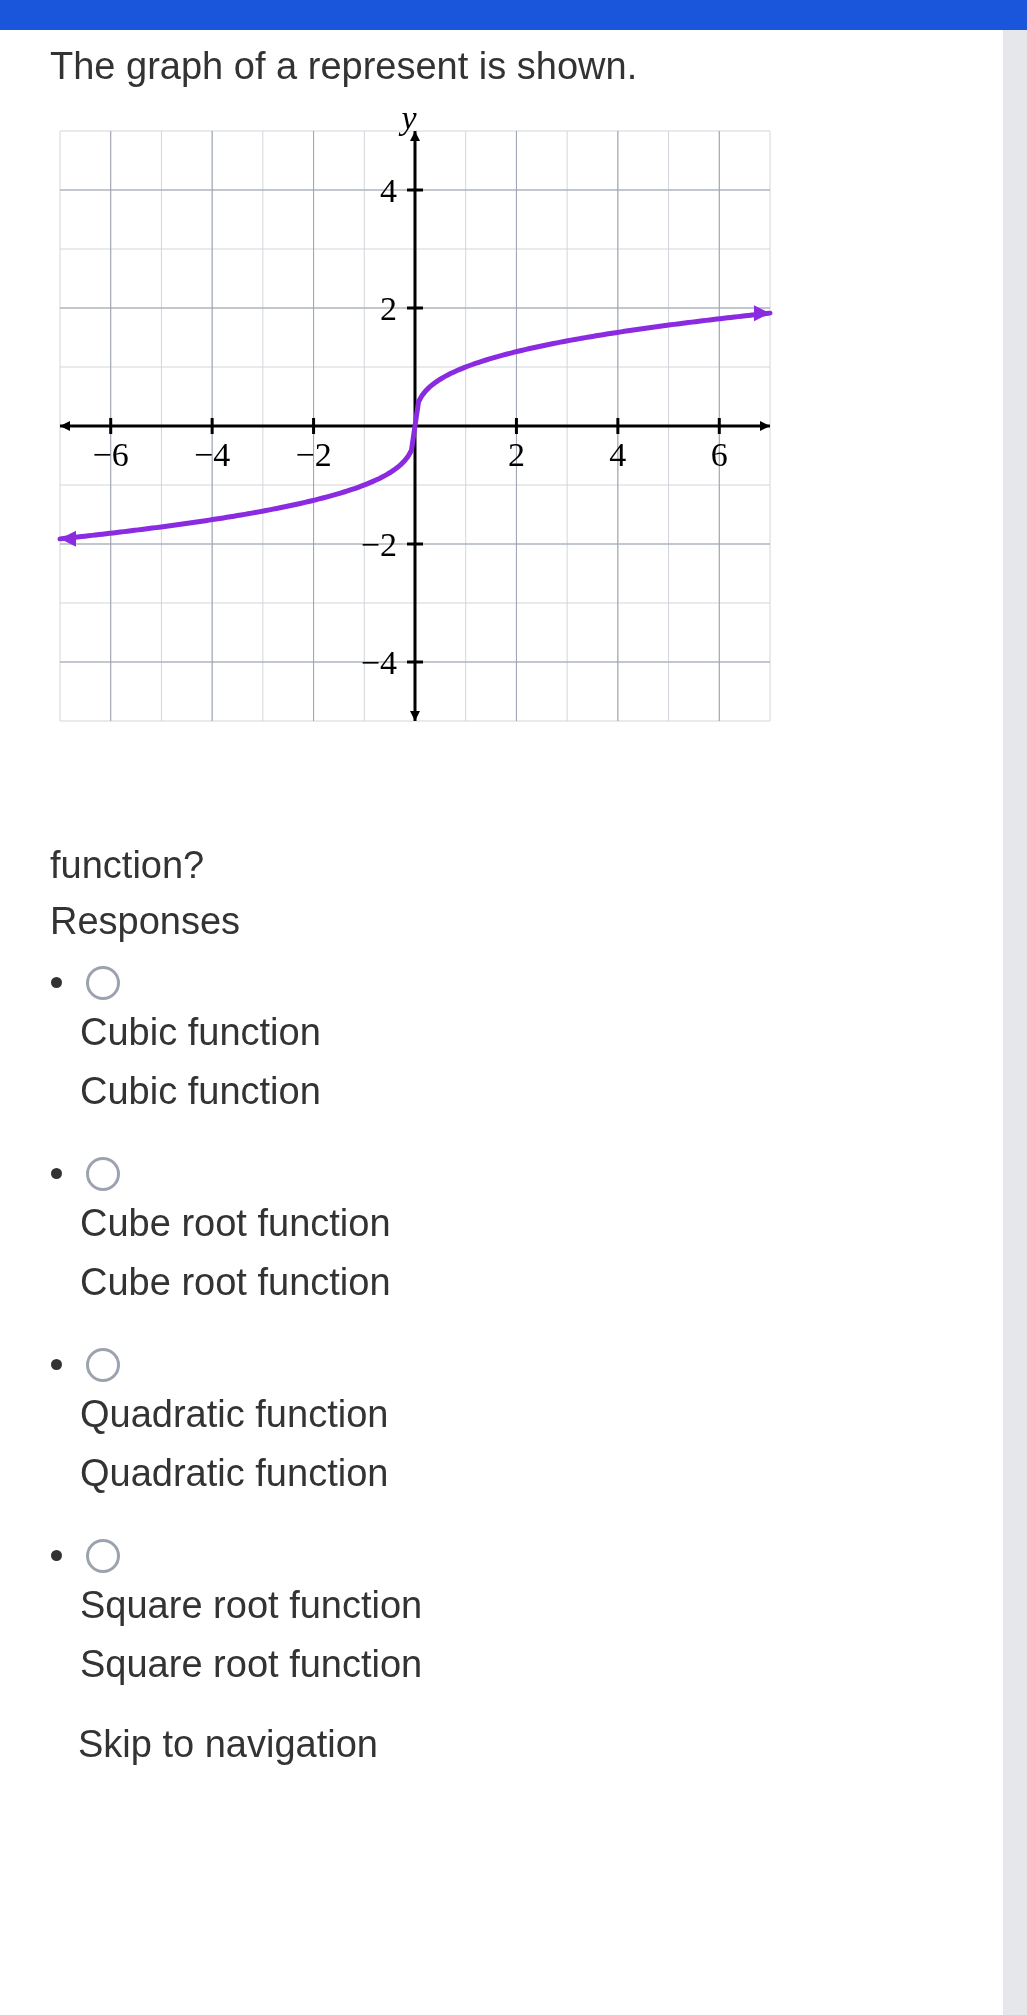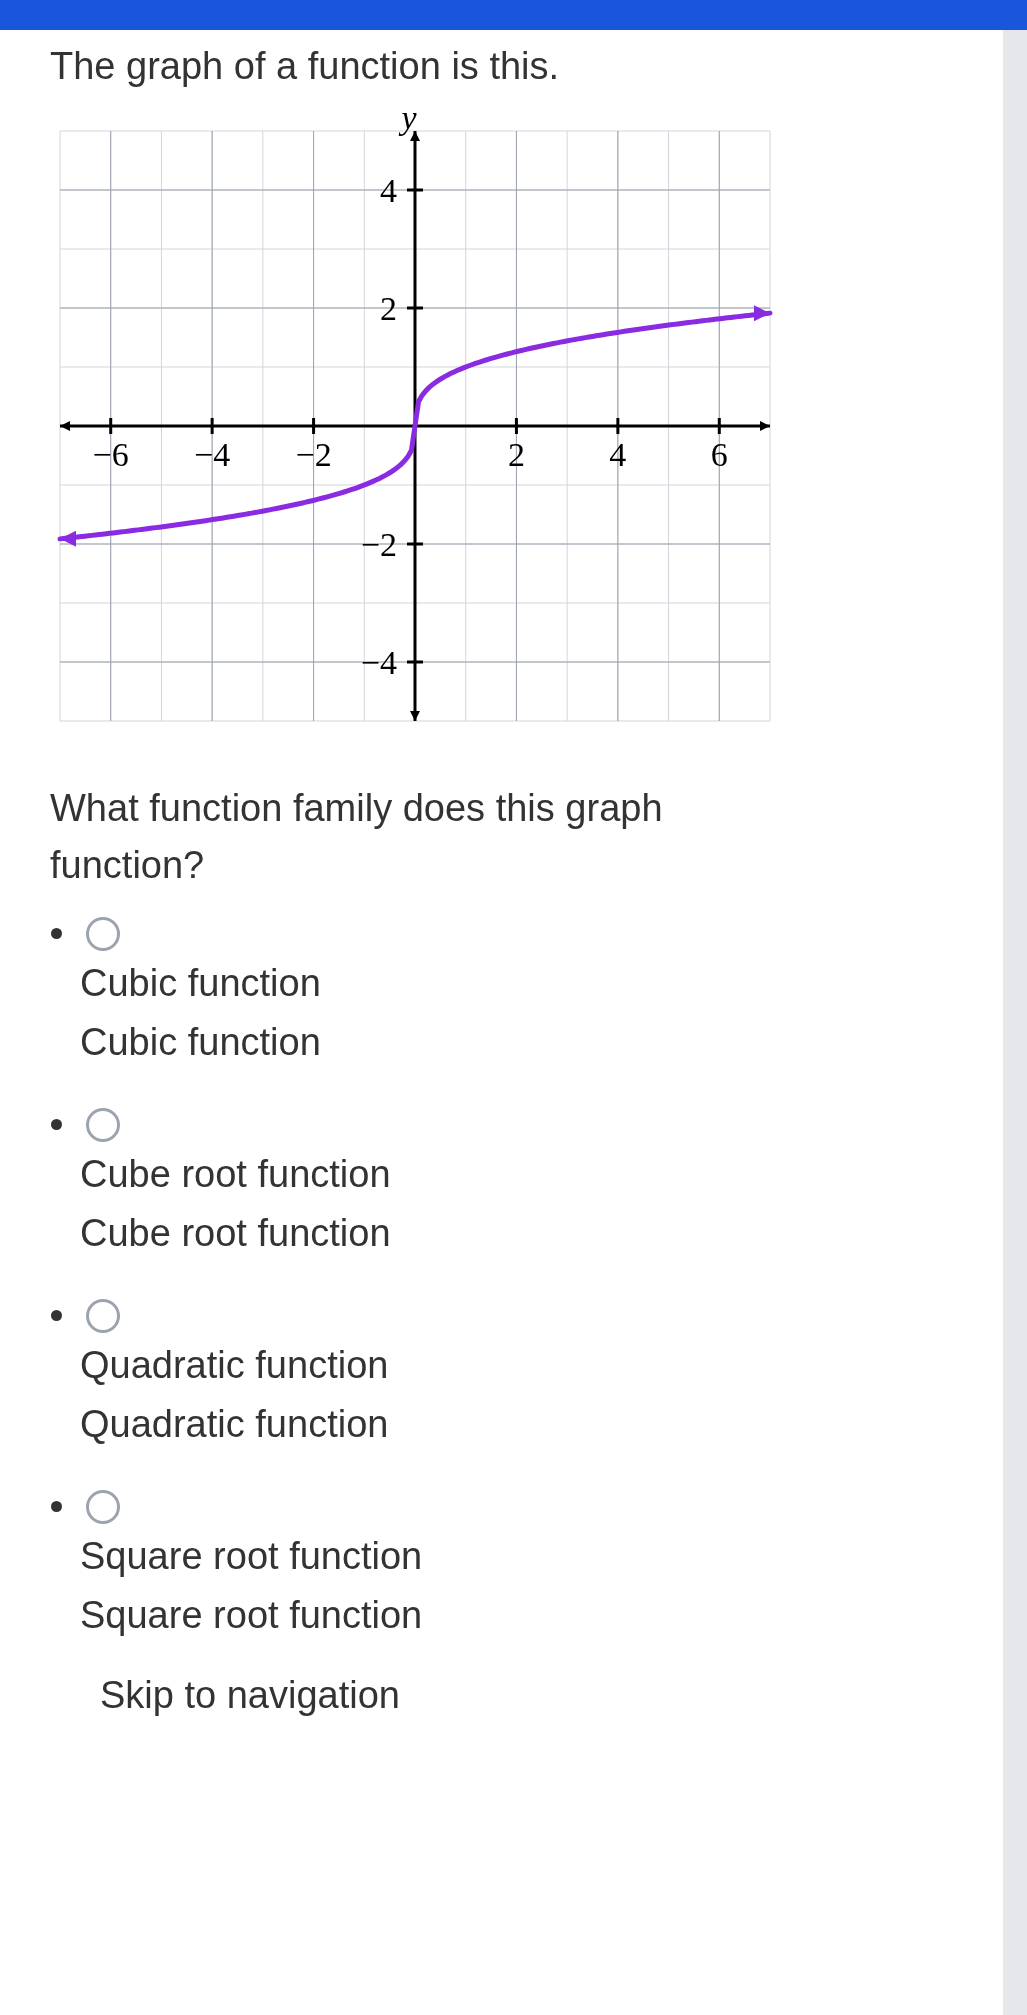--- a/index.html
+++ b/index.html
@@ -58,21 +58,21 @@
   }
 </style>
 </head>
 <body>
 
 <div class="topbar"></div>
 <div class="right-edge"></div>
 
 <div class="content">
 
-  <p class="prompt">The graph of a function is this.</p>
+  <p class="prompt">The graph of a represent is shown.</p>
 
   <div class="graph-wrap">
     <svg id="graph-svg" width="730" height="620" viewBox="0 0 730 620">
         <line x1="10" y1="610" x2="10" y2="20" stroke="#d1d5db" stroke-width="1"></line>
         <line x1="60.71428571428571" y1="610" x2="60.71428571428571" y2="20" stroke="#d1d5db" stroke-width="1"></line>
         <line x1="111.42857142857142" y1="610" x2="111.42857142857142" y2="20" stroke="#d1d5db" stroke-width="1"></line>
         <line x1="162.14285714285714" y1="610" x2="162.14285714285714" y2="20" stroke="#d1d5db" stroke-width="1"></line>
         <line x1="212.85714285714283" y1="610" x2="212.85714285714283" y2="20" stroke="#d1d5db" stroke-width="1"></line>
         <line x1="263.57142857142856" y1="610" x2="263.57142857142856" y2="20" stroke="#d1d5db" stroke-width="1"></line>
         <line x1="314.2857142857143" y1="610" x2="314.2857142857143" y2="20" stroke="#d1d5db" stroke-width="1"></line>
@@ -132,23 +132,24 @@
         <line x1="357" y1="79" x2="373" y2="79" stroke="#000" stroke-width="3"></line>
         <text x="347" y="91" text-anchor="end" fill="#000">4</text>
         <text x="359" y="18" text-anchor="middle" font-style="italic" font-size="36" fill="#000">y</text>
         <path d="M10,427.862939783571 L13.550000000000015,427.4854689379911 L17.099999999999984,427.1054475653696 L20.65,426.72283214001385 L24.200000000000014,426.3375779354702 L27.749999999999982,425.94963897850033 L31.299999999999997,425.55896800078705 L34.85000000000001,425.1655163882339 L38.40000000000003,424.76923412771265 L41.94999999999999,424.37006975109796 L45.50000000000001,423.9679702764222 L49.04999999999998,423.5628811459669 L52.599999999999994,423.1547461610966 L56.15000000000001,422.74350741362207 L59.700000000000024,422.3291052134685 L63.249999999999986,421.9114780124027 L66.80000000000001,421.490562323556 L70.34999999999997,421.06629263645794 L73.89999999999998,420.63860132727285 L77.45,420.2074185639074 L81.00000000000001,419.77267220562686 L84.54999999999998,419.33428769679153 L88.1,418.8921879542881 L91.65000000000002,418.44629324819704 L95.19999999999999,417.9965210751953 L98.75,417.54278602415025 L102.30000000000003,417.0849996333128 L105.84999999999998,416.62307023846205 L109.39999999999999,416.15690281129804 L112.94999999999997,415.68639878730824 L116.49999999999997,415.2114558822668 L120.05,414.73196789643964 L123.60000000000001,414.24782450548133 L127.15000000000002,413.7589110369097 L130.7,413.2651082309307 L134.25,412.7662919842647 L137.79999999999995,412.262333075482 L141.35,411.75309687020405 L144.9,411.2384430043477 L148.45000000000002,410.718225043395 L152,410.1922901154481 L155.55,409.6604785155806 L159.09999999999997,409.1226232787109 L162.65,408.5785497179034 L166.2,408.0280749246419 L169.75,407.47100722719955 L173.3,406.90714560276456 L176.85000000000002,406.3362790384344 L180.4,405.75818583557793 L183.95000000000002,405.17263285135016 L187.5,404.579374670332 L191.05,403.9781526983168 L194.6,403.36869416917835 L198.15,402.75071105448393 L201.69999999999996,402.12389886403736 L205.25000000000003,401.48793532381603 L208.79999999999998,400.8424789157392 L212.35000000000002,400.1871672613328 L215.89999999999998,399.521615328549 L219.45,398.8454134376811 L223,398.15812503836577 L226.54999999999998,397.4592842249574 L230.1,396.7483929519149 L233.65,396.024917904047 L237.20000000000002,395.28828696824974 L240.75,394.5378852433876 L244.3,393.7730505127781 L247.85000000000002,392.9930680887742 L251.39999999999998,392.19716492045075 L254.95000000000002,391.3845028324416 L258.5,390.5541707342622 L262.04999999999995,389.70517560331604 L265.6,388.8364319989765 L269.15000000000003,387.9467498066114 L272.7,387.0348198350609 L276.25,386.0991967931693 L279.8,385.13827904260495 L283.34999999999997,384.150284354172 L286.90000000000003,383.1332206672012 L290.45,382.08485054329503 L294,381.00264758280235 L297.54999999999995,379.8837424842897 L301.1,378.7248555970621 L304.65,377.5222116253641 L308.2,376.271430401843 L311.75,374.9673850520764 L315.3,373.6040149143769 L318.85,372.17407439225764 L322.4,370.66878896773505 L325.95,369.0773730805483 L329.5,367.38633610281346 L333.05,365.57845140564905 L336.6,363.63116653774097 L340.15,361.5140374623209 L343.70000000000005,359.18434708458926 L347.25,356.57906251918286 L350.8,353.5985824602254 L354.34999999999997,350.0691395213025 L357.90000000000003,345.6357152009215 L361.45,339.3155832688705 L365,315 L368.55,290.6844167311295 L372.1,284.3642847990785 L375.65000000000003,279.9308604786975 L379.2,276.4014175397746 L382.75,273.42093748081714 L386.3,270.8156529154108 L389.85,268.48596253767903 L393.3999999999999,266.368833462259 L396.95000000000005,264.42154859435095 L400.50000000000006,262.6136638971866 L404.04999999999995,260.9226269194517 L407.59999999999997,259.33121103226495 L411.15000000000003,257.8259256077423 L414.70000000000005,256.3959850856231 L418.25000000000006,255.03261494792363 L421.79999999999995,253.72856959815698 L425.34999999999997,252.47778837463594 L428.9,251.27514440293785 L432.45,250.11625751571026 L436,248.9973524171976 L439.55000000000007,247.91514945670494 L443.09999999999997,246.8667793327988 L446.65,245.84971564582804 L450.2,244.86172095739508 L453.75,243.90080320683072 L457.3,242.9651801649391 L460.85,242.05325019338855 L464.40000000000003,241.16356800102352 L467.94999999999993,240.29482439668394 L471.5,239.44582926573784 L475.05,238.6154971675584 L478.6,237.80283507954925 L482.15000000000003,237.0069319112258 L485.70000000000005,236.22694948722184 L489.24999999999994,235.46211475661244 L492.79999999999995,234.71171303175024 L496.34999999999997,233.97508209595304 L499.90000000000003,233.25160704808508 L503.45000000000005,232.54071577504257 L507.00000000000006,231.84187496163426 L510.54999999999995,231.15458656231894 L514.0999999999999,230.47838467145104 L517.65,229.81283273866723 L521.2,229.15752108426082 L524.75,228.51206467618397 L528.3000000000001,227.8761011359626 L531.85,227.2492889455161 L535.4,226.63130583082162 L538.95,226.02184730168318 L542.5,225.42062532966796 L546.05,224.8273671486498 L549.6,224.2418141644221 L553.15,223.66372096156553 L556.6999999999999,223.09285439723544 L560.25,222.52899277280045 L563.8000000000001,221.97192507535817 L567.35,221.42145028209657 L570.9,220.87737672128918 L574.45,220.3395214844194 L578,219.8077098845519 L581.55,219.28177495660498 L585.0999999999999,218.76155699565226 L588.6500000000001,218.24690312979595 L592.2,217.73766692451807 L595.75,217.23370801573532 L599.3,216.73489176906926 L602.85,216.24108896309033 L606.4,215.75217549451867 L609.9499999999999,215.2680321035604 L613.5,214.78854411773315 L617.0500000000001,214.31360121269174 L620.6,213.84309718870196 L624.15,213.37692976153792 L627.7,212.91500036668722 L631.25,212.45721397584973 L634.8,212.0034789248047 L638.35,211.55370675180296 L641.9,211.1078120457119 L645.4499999999999,210.66571230320847 L649,210.22732779437314 L652.5500000000001,209.79258143609258 L656.1,209.36139867272715 L659.65,208.93370736354208 L663.2,208.50943767644398 L666.75,208.0885219875973 L670.3,207.6708947865315 L673.8499999999999,207.2564925863779 L677.4000000000001,206.84525383890337 L680.95,206.43711885403306 L684.5,206.03202972357784 L688.05,205.629930248902 L691.6,205.23076587228732 L695.15,204.83448361176605 L698.6999999999999,204.44103199921298 L702.25,204.05036102149967 L705.8000000000001,203.66242206452984 L709.35,203.2771678599862 L712.9,202.89455243463036 L716.45,202.51453106200893 L720,202.13706021642903 " stroke="#8a2be2" stroke-width="5" fill="none" stroke-linecap="round"></path>
         <polygon points="10,427.862939783571 26,419.862939783571 26,435.862939783571" fill="#8a2be2"></polygon>
         <polygon points="720,202.13706021642903 704,194.13706021642903 704,210.13706021642903" fill="#8a2be2"></polygon>
       </svg>
   </div>
 
   <p class="question">
-    <span>What function family does this graph</span><br>
+    <br>
     <span>function?</span>
   </p>
+  <p class="responses-label">Responses</p>
 
   <ul class="options">
     <li>
       <span class="radio"></span>
       <div class="opt-text">Cubic function</div>
       <div class="opt-text">Cubic function</div>
     </li>
     <li>
       <span class="radio"></span>
       <div class="opt-text">Cube root function</div>
@@ -158,14 +159,14 @@
       <span class="radio"></span>
       <div class="opt-text">Quadratic function</div>
       <div class="opt-text">Quadratic function</div>
     </li>
     <li>
       <span class="radio"></span>
       <div class="opt-text">Square root function</div>
       <div class="opt-text">Square root function</div>
     </li>
   </ul>
-  <p class="skip" style="margin-left:50px;">Skip to navigation</p>
+  <p class="skip" style="margin-left:28px;">Skip to navigation</p>
 </div>
 
 </body></html>

